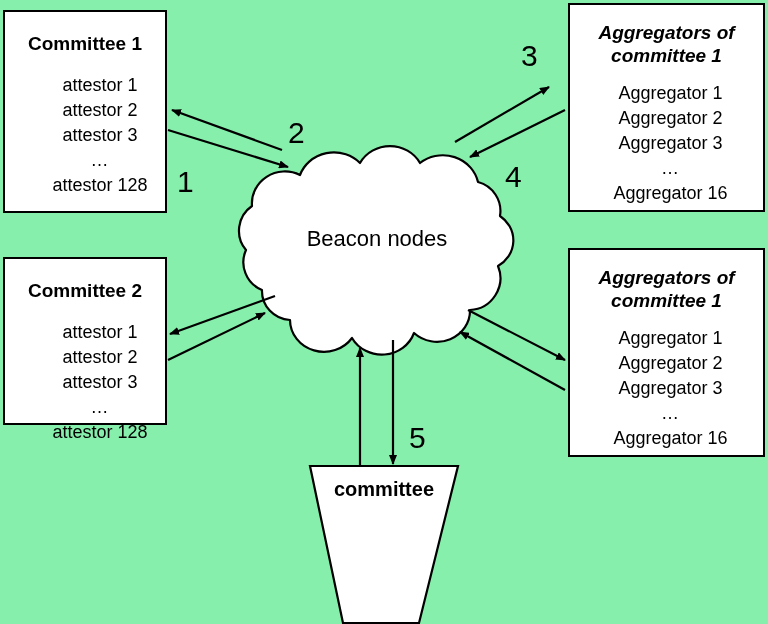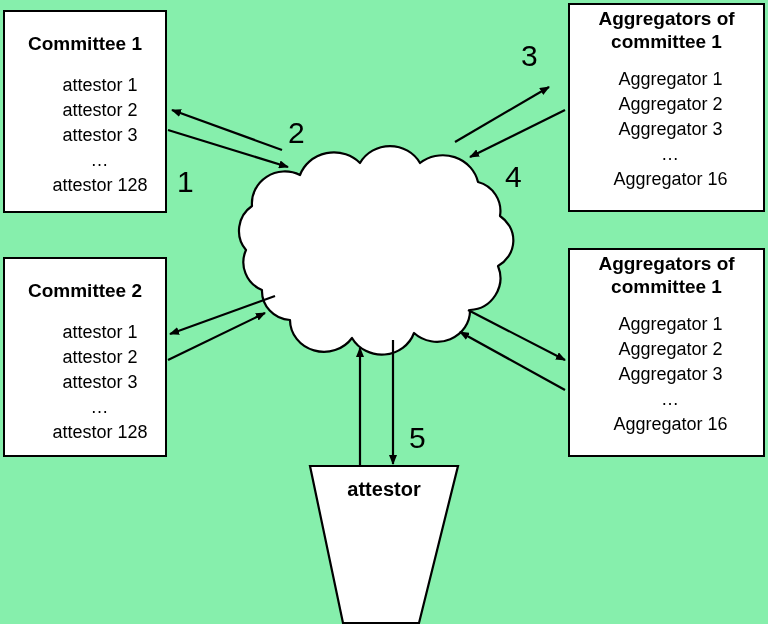--- a/index.html
+++ b/index.html
@@ -38,31 +38,31 @@
     text-align: center;
   }
   .box-list div {
     white-space: nowrap;
   }
   .ellipsis-row {
     letter-spacing: 1px;
   }
   
   #committee-1 { left: 3px;  top: 10px;  width: 164px; height: 203px; }
-  #committee-2 { left: 3px;  top: 257px; width: 164px; height: 200px; }
+  #committee-2 { left: 3px;  top: 257px; width: 164px; height: 168px; }
   #aggregators-1 { left: 568px; top: 3px;   width: 197px; height: 209px; }
   #aggregators-2 { left: 568px; top: 248px; width: 197px; height: 209px; }
 
   #committee-1 .box-title,
   #committee-2 .box-title { margin-top: 20px; }
   #committee-1 .box-list,
   #committee-2 .box-list { margin-top: 18px; margin-left: 30px; }
 
   #aggregators-1 .box-title,
-  #aggregators-2 .box-title { margin-top: 2px; padding: 0 23px; }
+  #aggregators-2 .box-title { margin-top: 16px; padding: 0 23px; font-style: italic; }
   #aggregators-1 .box-list,
   #aggregators-2 .box-list { margin-top: 14px; margin-left: 8px; }
 
   .svg-layer {
     position: absolute;
     left: 0; top: 0;
     width: 768px;
     height: 624px;
     pointer-events: none;
   }
@@ -186,21 +186,22 @@
 committee 1</div>
     <div class="box-list">
       <div>Aggregator 1</div>
       <div>Aggregator 2</div>
       <div>Aggregator 3</div>
       <div class="ellipsis-row">…</div>
       <div>Aggregator 16</div>
     </div>
   </div>
 
-  <div class="proposer-label">attestor</div>
+  <div class="cloud-label">Beacon nodes</div>
+  <div class="proposer-label">committee</div>
 
   <div class="step-num" id="step-1">1</div>
   <div class="step-num" id="step-2">2</div>
   <div class="step-num" id="step-3">3</div>
   <div class="step-num" id="step-4">4</div>
   <div class="step-num" id="step-5">5</div>
 
 </div>
 
 </body></html>

